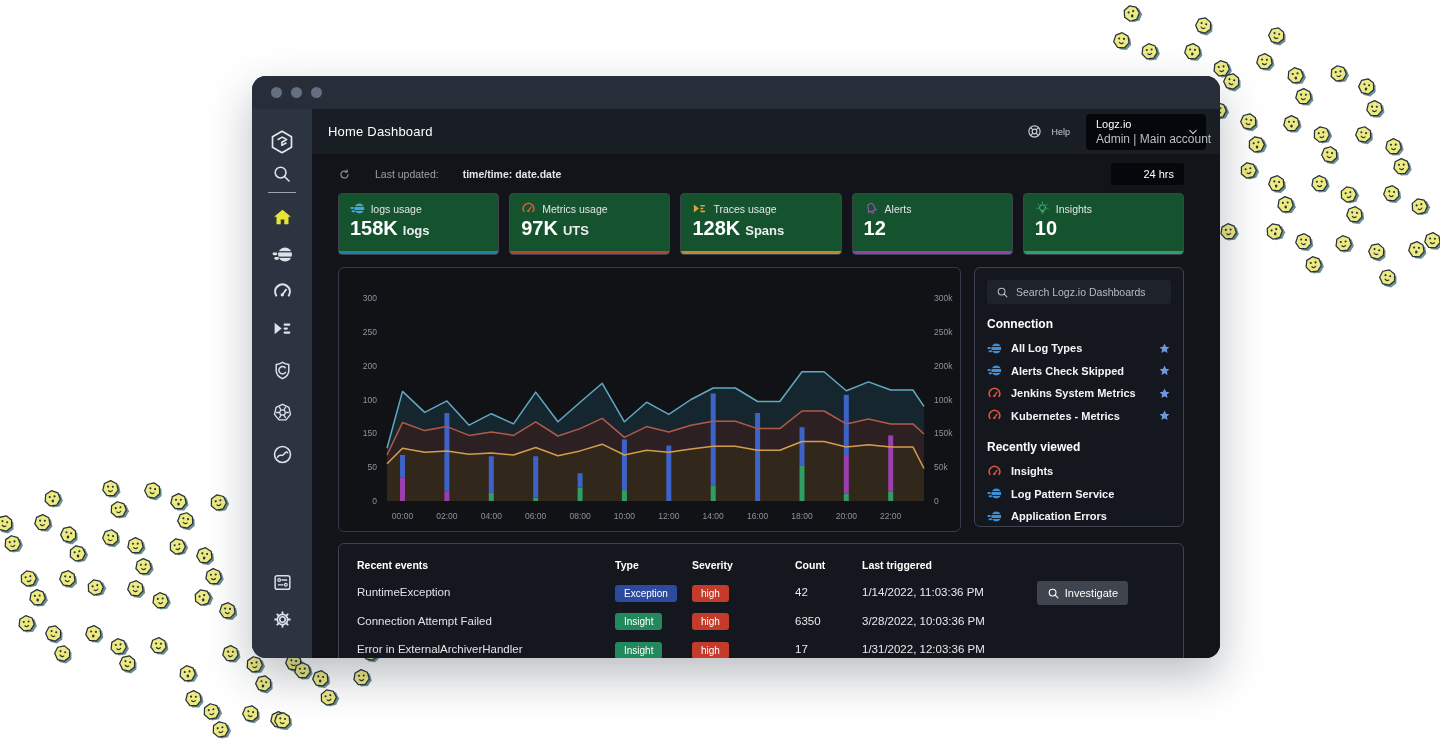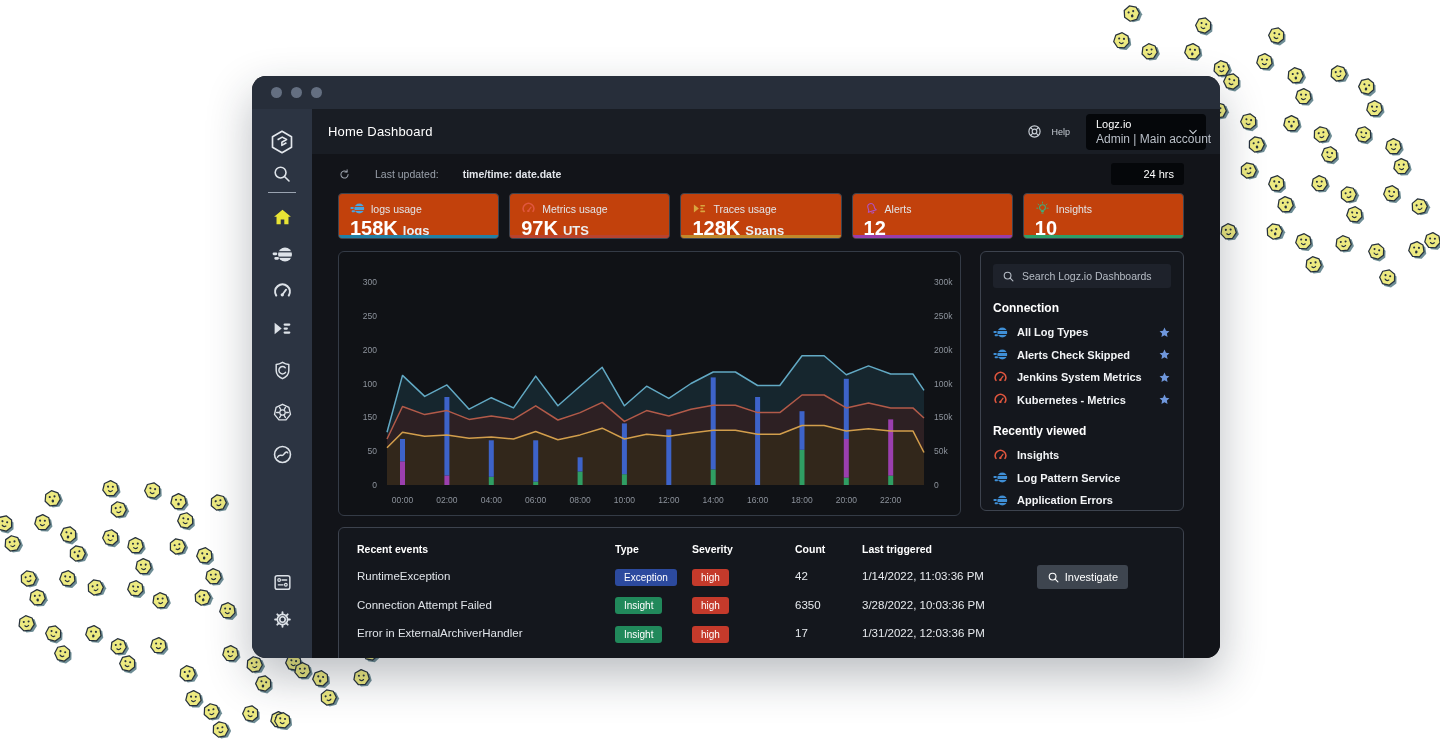--- a/index.html
+++ b/index.html
@@ -31,29 +31,29 @@
   .account-sub{font-size:12px;color:#b9bfc7;margin-top:2px;white-space:nowrap;}
   .account-text{flex:1;min-width:0;}
   .content-scroll{flex:1;padding:8px 36px 0 26px;min-height:0;}
   .toolbar{display:flex;align-items:center;gap:24px;height:24px;}
   .lu-label{font-size:10.5px;color:#99a0aa;}
   .lu-value{font-size:10.5px;color:#e2e5ea;font-weight:bold;}
   .range-btn{margin-left:auto;background:#05070a;border:none;color:#fff;font-size:11px;font-weight:normal;
              border-radius:3px;height:22px;padding:0 10px 0 32px;cursor:pointer;font-family:inherit;}
   
   .cards{display:flex;gap:10px;margin-top:7px;}
-  .card{flex:1;height:46px;background:#c2410c;border:1px solid #3d434e;border-radius:4px;position:relative;
+  .card{flex:1;height:62px;background:#14532d;border:1px solid #3d434e;border-radius:4px;position:relative;
         overflow:hidden;box-sizing:border-box;padding:7px 11px 0;cursor:pointer;}
   .card-label{display:flex;align-items:center;gap:6px;font-size:10.5px;color:#e2e5e9;}
   .card-value{display:flex;align-items:baseline;gap:5px;margin-top:2px;}
   .card-num{font-size:20px;font-weight:bold;color:#fff;line-height:1;}
   .card-unit{font-size:13px;font-weight:bold;color:#eceef0;}
   .card-accent{position:absolute;left:0;right:0;bottom:0;height:3px;}
   
-  .main-row{display:flex;gap:19px;margin-top:12px;align-items:flex-start;}
+  .main-row{display:flex;gap:13px;margin-top:12px;align-items:flex-start;}
   .chart-panel{width:623px;height:265px;background:#101216;border:1px solid #343b46;border-radius:6px;box-sizing:border-box;}
   .tick{fill:#8d939c;font-size:8.5px;font-family:"Liberation Sans",sans-serif;}
   .dash-panel{flex:1;height:260px;background:#14171d;border:1px solid #3d434e;border-radius:6px;
               box-sizing:border-box;padding:12px 12px 0;}
   .search-box{background:#1e222b;border-radius:3px;height:24px;display:flex;align-items:center;gap:7px;
               padding:0 9px;cursor:text;}
   .search-ph{font-size:10.5px;color:#b6bcc5;}
   .panel-heading{font-size:12px;font-weight:bold;color:#fff;margin:13px 0 6px;}
   .dash-item{display:flex;align-items:center;gap:9px;height:22.5px;cursor:pointer;}
   .dash-item-label{font-size:11px;font-weight:bold;color:#f2f4f6;}

